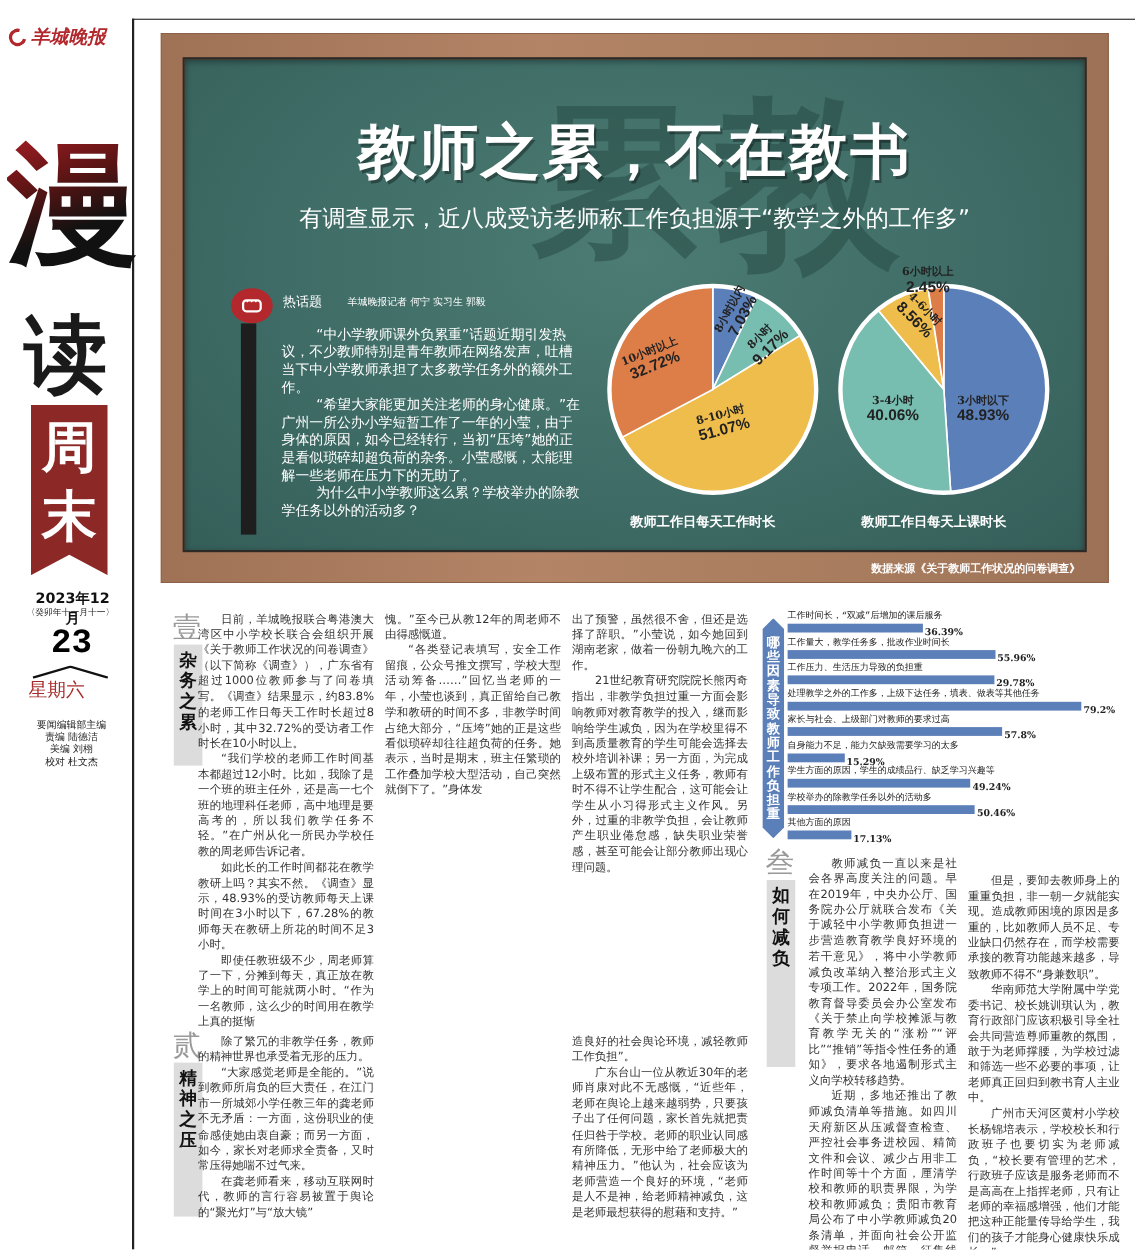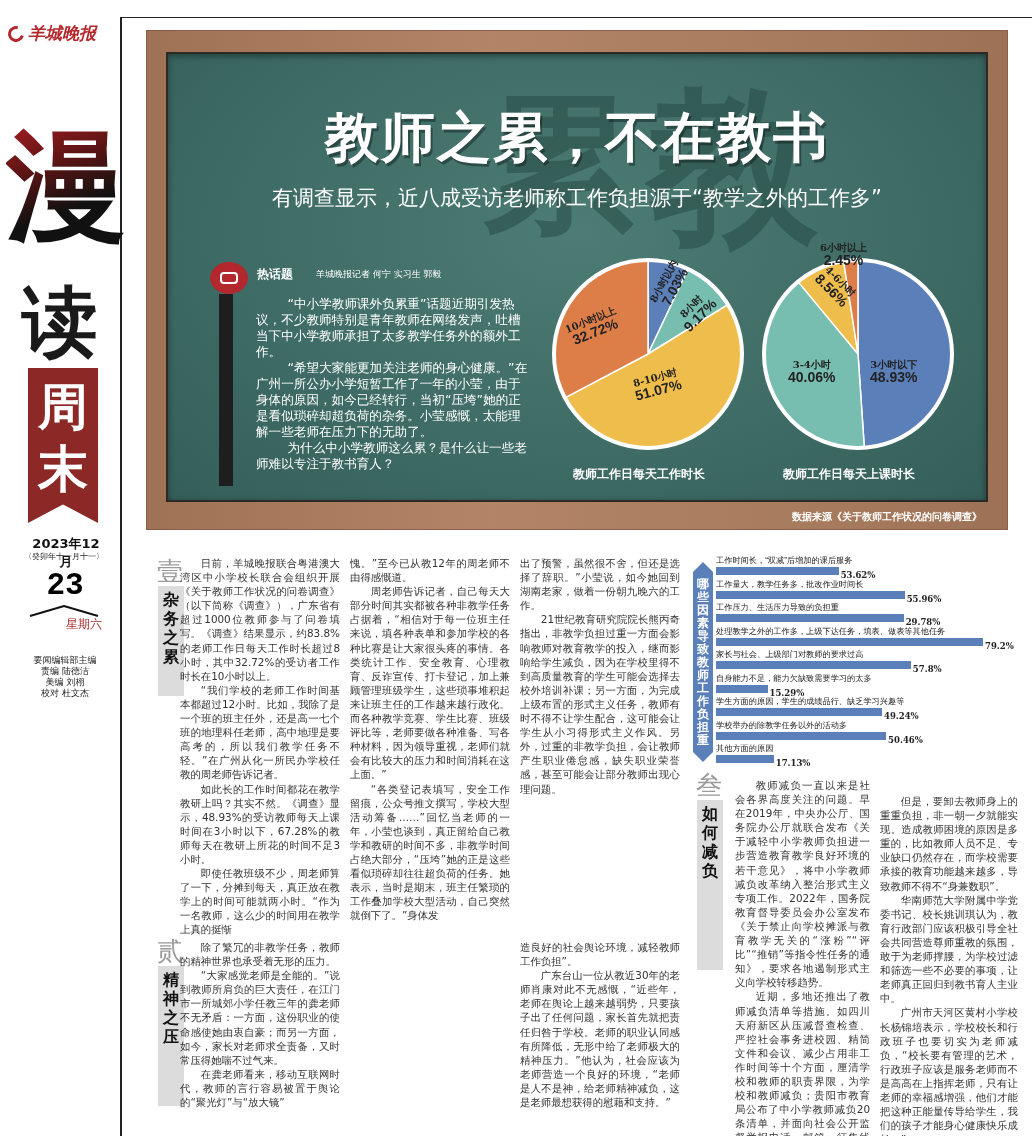--- a/index.html
+++ b/index.html
@@ -22,22 +22,22 @@
             clip-path: polygon(0 0, 100% 0, 100% 100%, 50% 88%, 0 100%);
             display: flex; flex-direction: column; align-items: center; padding-top: 8px; }
   .ribbon span { color: #fff; font-family: "DejaVu Sans", sans-serif; font-weight: bold; font-size: 50px; line-height: 62px; }
   .date-ym { position: absolute; left: 26px; top: 535px; width: 80px; font-family: "DejaVu Sans", sans-serif;
              font-size: 13px; font-weight: bold; color: #111; text-align: center; }
   .date-lunar { position: absolute; left: 22px; top: 551px; width: 84px; font-family: "DejaVu Sans", sans-serif;
                 font-size: 8px; color: #222; text-align: center; }
   .date-day { position: absolute; left: 30px; top: 562px; width: 70px; text-align: center; font-family: Liberation Mono, monospace;
               font-size: 31px; font-weight: bold; color: #000000; line-height: 48px; }
   .date-roof { position: absolute; left: 28px; top: 605px; width: 72px; height: 12px; }
-  .date-weekday { position: absolute; left: 26px; top: 616px; width: 76px; text-align: right; font-family: "DejaVu Sans", sans-serif;
-                  font-size: 12px; color: #a82c2c; }
+  .date-weekday { position: absolute; left: 26px; top: 616px; width: 76px; text-align: left; font-family: "DejaVu Sans", sans-serif;
+                  font-size: 17px; color: #a82c2c; }
   .credits { position: absolute; left: 10px; top: 655px; width: 110px; text-align: center; font-family: "DejaVu Sans", sans-serif;
              font-size: 9px; line-height: 11px; color: #222; }
   .masthead-rule { position: absolute; left: 120px; top: 17px; width: 2px; height: 1119px; background: #222; }
   .masthead-hrule { position: absolute; left: 120px; top: 17px; width: 912px; height: 1px; background: #222; }
 
   
   .board { position: absolute; left: 146px; top: 30px; width: 862px; height: 500px;
            background: linear-gradient(90deg, #a07255, #b38466 40%, #a67a5c 80%, #9d7156);
            box-shadow: 0 0 0 1px #8a6148 inset; }
   .board-inner { position: absolute; left: 20px; top: 22px; right: 20px; bottom: 28px;
@@ -52,21 +52,21 @@
   .subhead { position: absolute; left: 0; right: 0; top: 130px; text-align: center; color: #fff;
              font-family: "DejaVu Sans", sans-serif; font-size: 21px; }
   .source { position: absolute; right: 26px; bottom: 6px; color: #fff; font-family: "DejaVu Sans", sans-serif; font-size: 10px; font-weight: bold; }
 
   .hot-topic { position: absolute; left: 42px; top: 208px; width: 330px; }
   .bubble { position: absolute; left: 0; top: 0; width: 38px; height: 32px; border-radius: 50%; background: #b3282d;
             display: flex; align-items: center; justify-content: center; }
   .bubble i { display: block; width: 18px; height: 12px; border: 2px solid #fff; border-radius: 4px; position: relative; }
   .bubble i::after { content: "···"; position: absolute; left: 1px; top: -7px; color: #fff; font-size: 12px; font-style: normal; }
   .hot-bar { position: absolute; left: 9px; top: 32px; width: 14px; height: 192px; background: #1e1e1e; }
-  .hot-label { position: absolute; left: 47px; top: 4px; color: #fff; font-family: "DejaVu Sans", sans-serif; font-weight: bold; font-size: 12px; }
+  .hot-label { position: absolute; left: 47px; top: 4px; color: #fff; font-family: "DejaVu Sans", sans-serif; font-weight: normal; font-size: 12px; }
   .hot-byline { position: absolute; left: 106px; top: 6px; color: #fff; font-family: "DejaVu Sans", sans-serif; font-size: 9px; }
   .hot-body { position: absolute; left: 46px; top: 34px; width: 274px; color: #fff; font-family: "DejaVu Sans", sans-serif;
               font-size: 12.6px; line-height: 16px; }
   .hot-body p { text-indent: 2.5em; }
 
   .pie-wrap { position: absolute; }
   .pie-title { position: absolute; color: #fff; font-family: "DejaVu Sans", sans-serif; font-weight: bold; font-size: 12px; white-space: nowrap; }
   .pie-label { position: absolute; font-family: "DejaVu Serif", serif; font-size: 10px; color: #222; text-align: center; line-height: 12px; font-weight: bold; }
   .pie-label b { display: block; font-family: "Liberation Sans", sans-serif; font-size: 14px; }
 
@@ -79,21 +79,21 @@
   .col p { text-indent: 2em; }
   .col p.cont { text-indent: 0; }
 
   
   .bar-tag { position: absolute; left: 693px; top: 562px; width: 20px; height: 200px; background: #5b7fb8;
              clip-path: polygon(50% 0, 100% 5%, 100% 95%, 50% 100%, 0 95%, 0 5%);
              display: flex; flex-direction: column; align-items: center; justify-content: center; }
   .bar-tag span { color: #fff; font-family: "DejaVu Sans", sans-serif; font-weight: bold; font-size: 12px; line-height: 13px; }
   .bar-chart { position: absolute; left: 716px; top: 555px; width: 316px; }
   .bar-row { height: 23.5px; position: relative; }
-  .bar-cat { font-family: Liberation Sans, sans-serif; font-size: 8.2px; color: #222; white-space: nowrap; height: 11px; line-height: 11px; }
+  .bar-cat { font-family: Liberation Mono, monospace; font-size: 8.2px; color: #222; white-space: nowrap; height: 11px; line-height: 11px; }
   .bar-line { display: flex; align-items: center; height: 10px; }
   .bar-fill { height: 8px; background: #5b7fb8; }
   .bar-val { font-family: "DejaVu Serif", serif; font-weight: bold; font-size: 8.5px; color: #222; margin-left: 2px; margin-top: 8px; }
 </style>
 </head>
 <body>
 
 <div class="masthead">
   <div class="brand">
     <span class="brand-swoosh"></span>
@@ -132,21 +132,21 @@
     <div class="hot-topic">
       <div class="bubble">
           <i></i>
         </div>
       <div class="hot-bar"></div>
       <div class="hot-label">热话题</div>
       <div class="hot-byline">羊城晚报记者 何宁 实习生 郭毅</div>
       <div class="hot-body">
         <p>“中小学教师课外负累重”话题近期引发热议，不少教师特别是青年教师在网络发声，吐槽当下中小学教师承担了太多教学任务外的额外工作。</p>
         <p>“希望大家能更加关注老师的身心健康。”在广州一所公办小学短暂工作了一年的小莹，由于身体的原因，如今已经转行，当初“压垮”她的正是看似琐碎却超负荷的杂务。小莹感慨，太能理解一些老师在压力下的无助了。</p>
-        <p>为什么中小学教师这么累？是什么让一些老师难以专注于教书育人？</p>
+        <p>为什么中小学教师这么累？学校举办的除教学任务以外的活动多？</p>
       </div>
     </div>
 
     <div class="pie-wrap" id="pie1" style="left:380px;top:200px;width:200px;height:230px;">
       <svg width="200" height="200" viewBox="0 0 200 200">
           <path d="M100,100 L100,6 A94,94 0 0 1 140.18725862653366,15.023625376907873 Z" fill="#5b7fb8" stroke="#fff" stroke-width="1.5"></path>
           <path d="M100,100 L140.18725862653366,15.023625376907873 A94,94 0 0 1 179.9985062657768,50.641728198361015 Z" fill="#77bdb0" stroke="#fff" stroke-width="1.5"></path>
           <path d="M100,100 L179.9985062657768,50.641728198361015 A94,94 0 1 1 16.852281098599406,143.84583037751332 Z" fill="#efbd4c" stroke="#fff" stroke-width="1.5"></path>
           <path d="M100,100 L16.852281098599406,143.84583037751332 A94,94 0 0 1 100.00000000000007,6 Z" fill="#dd7d47" stroke="#fff" stroke-width="1.5"></path>
           <circle cx="100" cy="100" r="94" fill="none" stroke="#fff" stroke-width="4"></circle>
@@ -179,21 +179,20 @@
       </div>
     </div>
     <div class="col" style="left: 180px; top: 556px; width: 160px; height: 372px;">
       <p>日前，羊城晚报联合粤港澳大湾区中小学校长联合会组织开展《关于教师工作状况的问卷调查》（以下简称《调查》），广东省有超过1000位教师参与了问卷填写。《调查》结果显示，约83.8%的老师工作日每天工作时长超过8小时，其中32.72%的受访者工作时长在10小时以上。</p>
       <p>“我们学校的老师工作时间基本都超过12小时。比如，我除了是一个班的班主任外，还是高一七个班的地理科任老师，高中地理是要高考的，所以我们教学任务不轻。”在广州从化一所民办学校任教的周老师告诉记者。</p>
       <p>如此长的工作时间都花在教学教研上吗？其实不然。《调查》显示，48.93%的受访教师每天上课时间在3小时以下，67.28%的教师每天在教研上所花的时间不足3小时。</p>
       <p>即使任教班级不少，周老师算了一下，分摊到每天，真正放在教学上的时间可能就两小时。“作为一名教师，这么少的时间用在教学上真的挺惭</p>
     </div>
     <div class="col" style="left: 350px; top: 556px; width: 160px; height: 372px;">
       <p class="cont">愧。”至今已从教12年的周老师不由得感慨道。</p>
-      <p>周老师告诉记者，自己每天大部分时间其实都被各种非教学任务占据着，“相信对于每一位班主任来说，填各种表单和参加学校的各种比赛是让大家很头疼的事情。各类统计工作、安全教育、心理教育、反诈宣传、打卡登记，加上兼顾管理班级学生，这些琐事堆积起来让班主任的工作越来越行政化。而各种教学竞赛、学生比赛、班级评比等，老师要做各种准备、写各种材料，因为领导重视，老师们就会有比较大的压力和时间消耗在这上面。”</p>
       <p>“各类登记表填写，安全工作留痕，公众号推文撰写，学校大型活动筹备……”回忆当老师的一年，小莹也谈到，真正留给自己教学和教研的时间不多，非教学时间占绝大部分，“压垮”她的正是这些看似琐碎却往往超负荷的任务。她表示，当时是期末，班主任繁琐的工作叠加学校大型活动，自己突然就倒下了。”身体发</p>
     </div>
     <div class="col" style="left: 520px; top: 556px; width: 160px; height: 372px;">
       <p class="cont">出了预警，虽然很不舍，但还是选择了辞职。”小莹说，如今她回到湖南老家，做着一份朝九晚六的工作。</p>
       <p>21世纪教育研究院院长熊丙奇指出，非教学负担过重一方面会影响教师对教育教学的投入，继而影响给学生减负，因为在学校里得不到高质量教育的学生可能会选择去校外培训补课；另一方面，为完成上级布置的形式主义任务，教师有时不得不让学生配合，这可能会让学生从小习得形式主义作风。另外，过重的非教学负担，会让教师产生职业倦怠感，缺失职业荣誉感，甚至可能会让部分教师出现心理问题。</p>
     </div>
     <div class="section-mark" style="left: 156px; top: 936px;">
       <div class="section-num">贰</div>
       <div class="section-strip" style="height: 140px;">
         <span>精</span>
@@ -247,21 +246,21 @@
     <span>作</span>
     <span>负</span>
     <span>担</span>
     <span>重</span>
   </div>
 <div class="bar-chart" id="barChart">
     <div class="bar-row">
       <div class="bar-cat">工作时间长，“双减”后增加的课后服务</div>
       <div class="bar-line">
         <div class="bar-fill" style="width: 122.68px;"></div>
-        <span class="bar-val">53.62%</span>
+        <span class="bar-val">36.39%</span>
       </div>
     </div>
     <div class="bar-row">
       <div class="bar-cat">工作量大，教学任务多，批改作业时间长</div>
       <div class="bar-line">
         <div class="bar-fill" style="width: 188.655px;"></div>
         <span class="bar-val">55.96%</span>
       </div>
     </div>
     <div class="bar-row">

